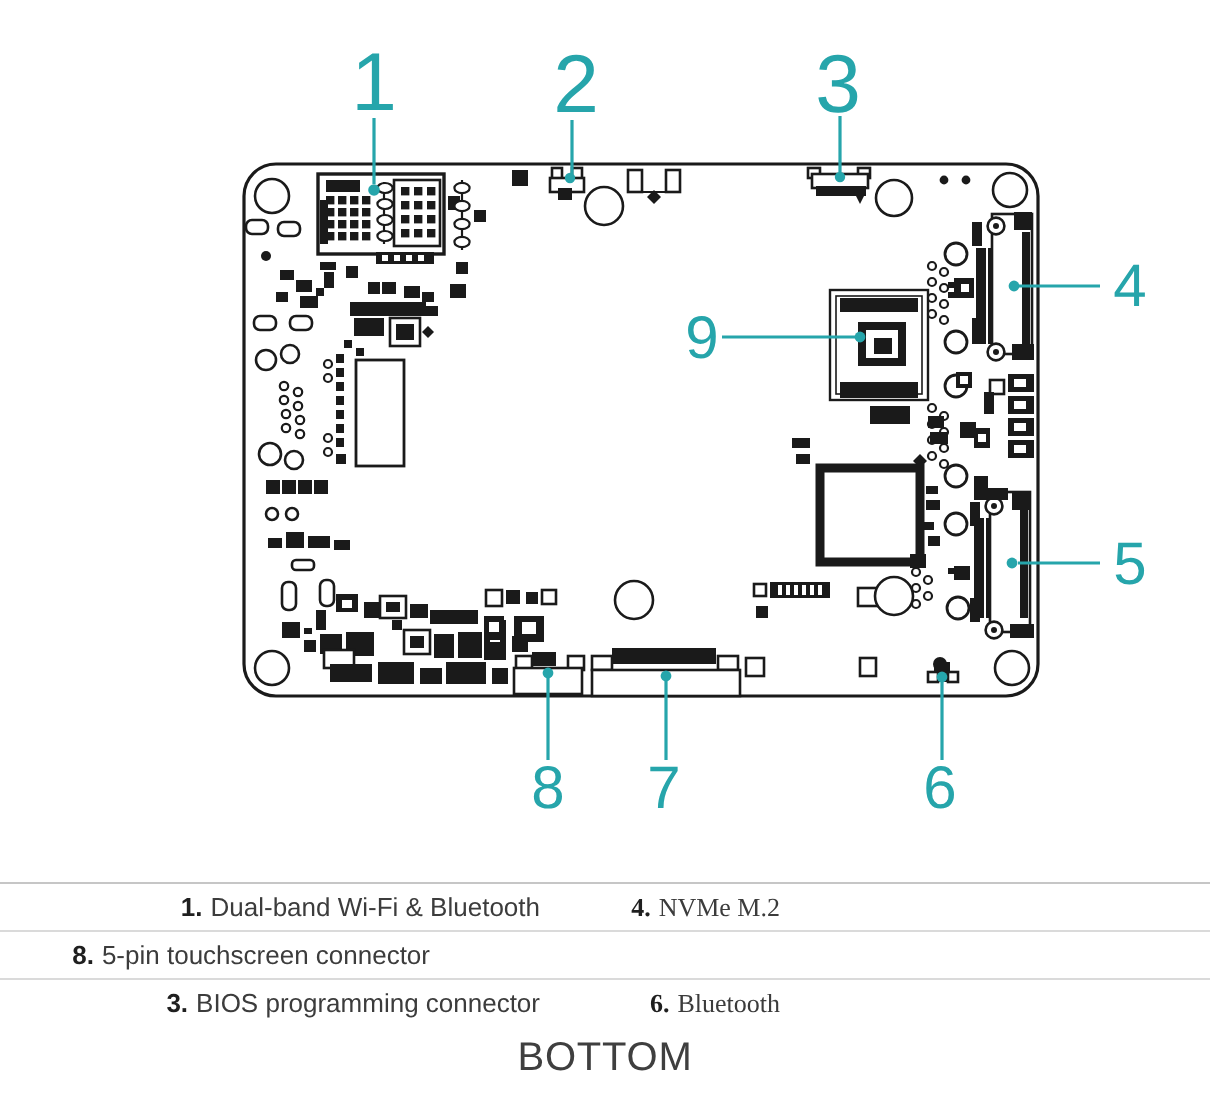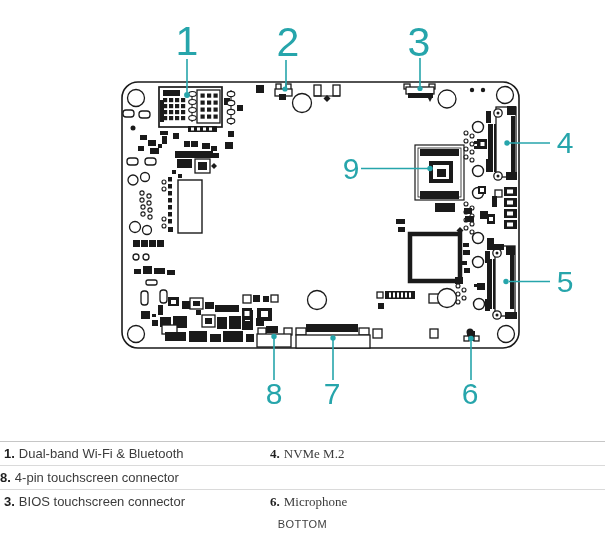--- a/index.html
+++ b/index.html
@@ -17,30 +17,30 @@
   .thick{fill:#ffffff;stroke:#1a1a1a;stroke-width:4.5;}
   
   .cline{stroke:#26a5ab;stroke-width:1.6;fill:none;}
   .cdot{fill:#26a5ab;stroke:none;}
   .cnum{fill:#26a5ab;font-family:"Liberation Sans",sans-serif;font-weight:300;
         text-anchor:middle;}
   .cnum-big{font-size:41px;}
   .cnum-small{font-size:30px;}
   
   .legend{position:absolute;left:0;top:441px;width:605px;border-top:1px solid #c6c6c6;
-          color:#3c3c3c;font-size:13px;}
+          color:#3c3c3c;font-size:13px;text-align:right;}
   .legend-row{display:flex;height:23px;align-items:center;border-bottom:1px solid #dadada;}
   .legend-row:last-child{border-bottom:none;}
   .cell{white-space:nowrap;overflow:hidden;}
   .cell.c1{width:270px;padding-left:4px;box-sizing:border-box;}
   .cell.c2{width:120px;font-family:Liberation Serif, serif;}
   .cell.c3{width:215px;}
   .cell .num{font-weight:bold;color:#1f1f1f;margin-right:4px;}
   .view-label{position:absolute;left:0;top:518px;width:605px;text-align:center;
-              font-size:11px;color:#3f3f3f;letter-spacing:0.4px;}
+              font-size:20px;color:#3f3f3f;letter-spacing:0.4px;}
 </style>
 </head>
 <body>
 
 <div class="stage">
 <svg width="605" height="440" viewBox="0 0 605 440">
 
   <rect class="sw" style="stroke-width:1.6" x="122" y="82" width="397" height="266" rx="16"></rect>
 
   <g>
@@ -435,21 +435,21 @@
   </g>
 </svg>
 </div>
 
 <div class="legend">
   <div class="legend-row">
     <div class="cell c1"><span class="num">1.</span><span class="lbl">Dual-band Wi-Fi &amp; Bluetooth</span></div>
     <div class="cell c2"><span class="num">4.</span><span class="lbl">NVMe M.2</span></div>
   </div>
   <div class="legend-row">
-    <div class="cell c3"><span class="num">8.</span><span class="lbl">4-pin touchscreen connector</span></div>
+    <div class="cell c3"><span class="num">8.</span><span class="lbl">5-pin touchscreen connector</span></div>
   </div>
   <div class="legend-row">
-    <div class="cell c1"><span class="num">3.</span><span class="lbl">BIOS touchscreen connector</span></div>
-    <div class="cell c2"><span class="num">6.</span><span class="lbl">Microphone</span></div>
+    <div class="cell c1"><span class="num">3.</span><span class="lbl">BIOS programming connector</span></div>
+    <div class="cell c2"><span class="num">6.</span><span class="lbl">Bluetooth</span></div>
   </div>
 </div>
 
 <div class="view-label">BOTTOM</div>
 
 </body></html>

